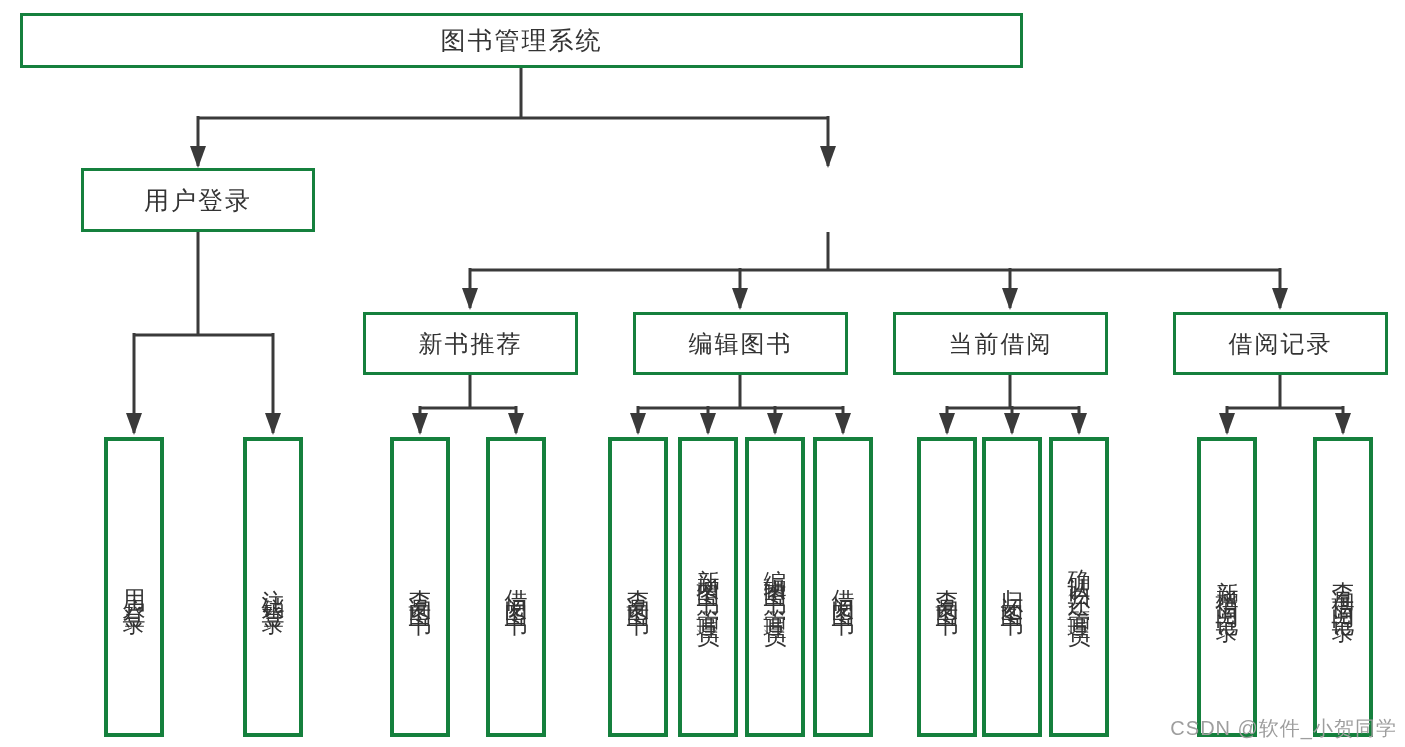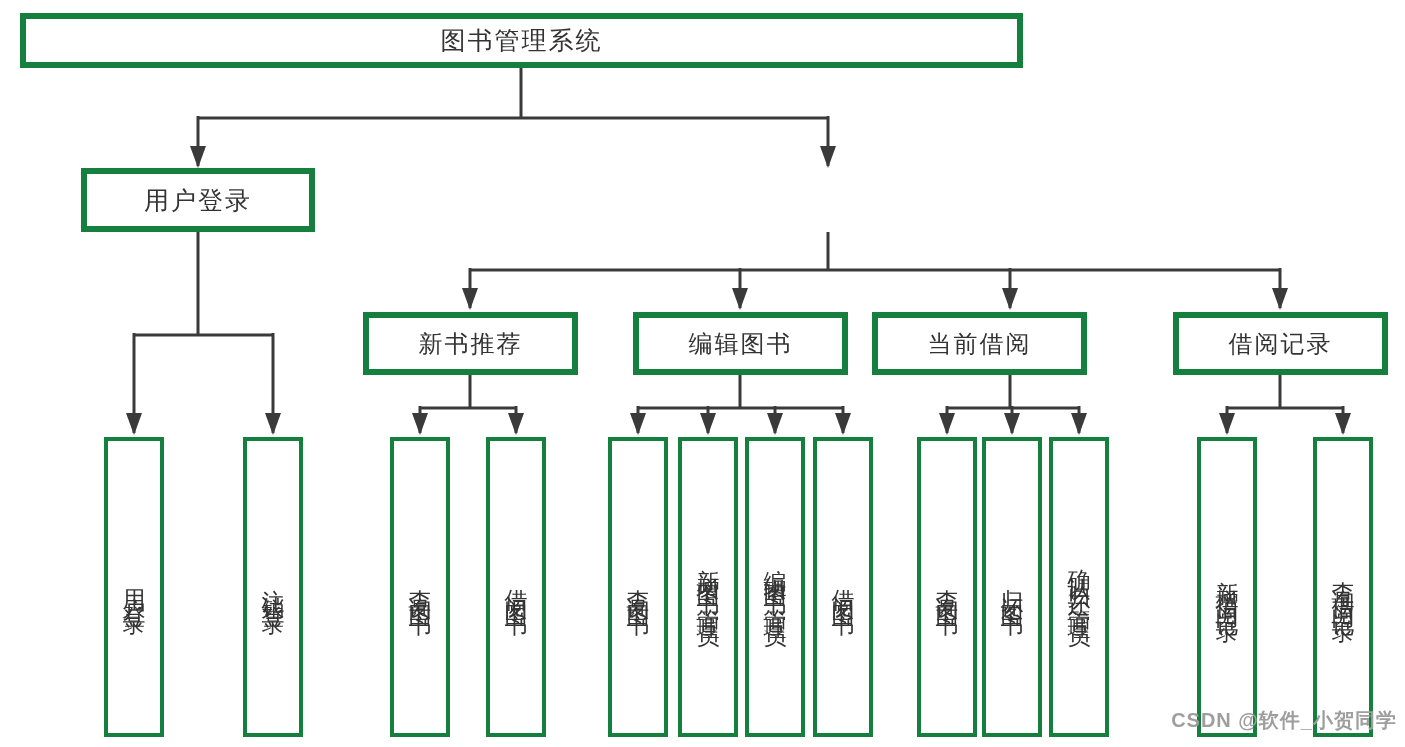--- a/index.html
+++ b/index.html
@@ -23,21 +23,21 @@
   }
   .c {
     stroke: #3a3a3a;
     stroke-width: 3;
     fill: none;
   }
   .box {
     position: absolute;
     box-sizing: border-box;
     background: #ffffff;
-    border: 6px solid #15803d;
+    border: 3px solid #15803d;
     display: flex;
     align-items: center;
     justify-content: center;
     text-align: center;
   }
   .root-box {
     left: 20px; top: 13px;
     width: 1003px; height: 55px;
     font-size: 25px;
     letter-spacing: 2px;
@@ -60,26 +60,25 @@
     border-width: 4px;
     font-size: 23px;
     letter-spacing: 8px;
     writing-mode: vertical-rl;
     text-orientation: mixed;
     line-height: 1;
   }
   #watermark {
     position: absolute;
     right: 8px;
-    bottom: 13px;
+    bottom: 5px;
     font-size: 20px;
     color: #9e9e9e;
     letter-spacing: 1px;
     white-space: nowrap;
-    font-weight: bold;
   }
 </style>
 </head>
 <body>
 
 <div id="canvas">
 
   <svg id="wires" viewBox="0 0 1405 747" xmlns="http://www.w3.org/2000/svg">
     <defs>
       <marker id="arr" markerUnits="userSpaceOnUse" markerWidth="22" markerHeight="16" refX="20" refY="8" orient="auto">
@@ -120,21 +119,21 @@
     <line class="c" x1="1227" y1="406" x2="1227" y2="433" marker-end="url(#arr)"></line>
     <line class="c" x1="1343" y1="406" x2="1343" y2="433" marker-end="url(#arr)"></line>
   </svg>
 
   <div class="box root-box">图书管理系统</div>
 
   <div class="box lvl2" style="left:81px;">用户登录</div>
 
   <div class="box lvl3" style="left:363px;">新书推荐</div>
   <div class="box lvl3" style="left:633px;">编辑图书</div>
-  <div class="box lvl3" style="left:872px;">当前借阅</div>
+  <div class="box lvl3" style="left:893px;">当前借阅</div>
   <div class="box lvl3" style="left:1173px;">借阅记录</div>
 
   <div class="box vbox" style="left:104px;">用户登录</div>
   <div class="box vbox" style="left:243px;">注销登录</div>
 
   <div class="box vbox" style="left:390px;">查询图书</div>
   <div class="box vbox" style="left:486px;">借阅图书</div>
 
   <div class="box vbox" style="left:608px;">查询图书</div>
   <div class="box vbox" style="left:678px;">新增图书（管理员）</div>

